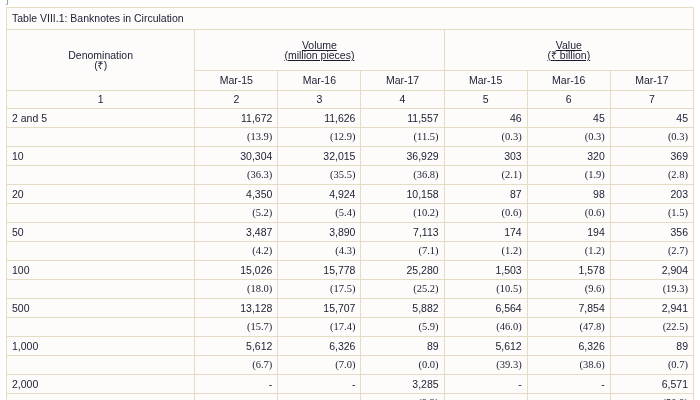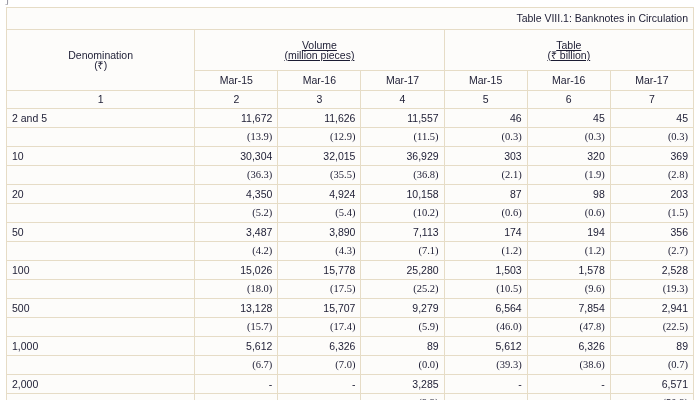--- a/index.html
+++ b/index.html
@@ -55,21 +55,21 @@
     line-height: 1;
     color: #1c1c33;
     background: #fdfcfa;
     vertical-align: middle;
     white-space: nowrap;
     overflow: hidden;
   }
 
   
   .ttl {
-    text-align: right;
+    text-align: left;
     font-weight: bold;
     font-size: 11px;
     height: 21px;
   }
   .hdr {
     text-align: center;
     font-weight: bold;
     font-size: 11px;
   }
   .hdr-group { height: 40px; text-decoration: underline; }
@@ -127,21 +127,21 @@
       <tr>
         <td class="denom-head" rowspan="2">
           <span class="l1">Denomination</span>
           <span class="l2">(₹)</span>
         </td>
         <td class="hdr hdr-group" colspan="3">
           <span class="grp-l1">Volume</span>
           <span class="grp-l2">(million pieces)</span>
         </td>
         <td class="hdr hdr-group" colspan="3">
-          <span class="grp-l1">Table</span>
+          <span class="grp-l1">Value</span>
           <span class="grp-l2">(₹ billion)</span>
         </td>
       </tr>
 
       <tr>
         <td class="hdr hdr-mon">Mar-15</td>
         <td class="hdr hdr-mon">Mar-16</td>
         <td class="hdr hdr-mon">Mar-17</td>
         <td class="hdr hdr-mon">Mar-15</td>
         <td class="hdr hdr-mon">Mar-16</td>
@@ -232,36 +232,36 @@
           <td class="r-val">(1.2)</td>
           <td class="r-val">(2.7)</td>
         </tr>
         <tr>
           <td class="r-lbl">100</td>
           <td class="r-val">15,026</td>
           <td class="r-val">15,778</td>
           <td class="r-val">25,280</td>
           <td class="r-val">1,503</td>
           <td class="r-val">1,578</td>
-          <td class="r-val">2,528</td>
+          <td class="r-val">2,904</td>
         </tr>
         <tr class="pct">
           <td class="r-lbl">&nbsp;</td>
           <td class="r-val">(18.0)</td>
           <td class="r-val">(17.5)</td>
           <td class="r-val">(25.2)</td>
           <td class="r-val">(10.5)</td>
           <td class="r-val">(9.6)</td>
           <td class="r-val">(19.3)</td>
         </tr>
         <tr>
           <td class="r-lbl">500</td>
           <td class="r-val">13,128</td>
           <td class="r-val">15,707</td>
-          <td class="r-val">9,279</td>
+          <td class="r-val">5,882</td>
           <td class="r-val">6,564</td>
           <td class="r-val">7,854</td>
           <td class="r-val">2,941</td>
         </tr>
         <tr class="pct">
           <td class="r-lbl">&nbsp;</td>
           <td class="r-val">(15.7)</td>
           <td class="r-val">(17.4)</td>
           <td class="r-val">(5.9)</td>
           <td class="r-val">(46.0)</td>

